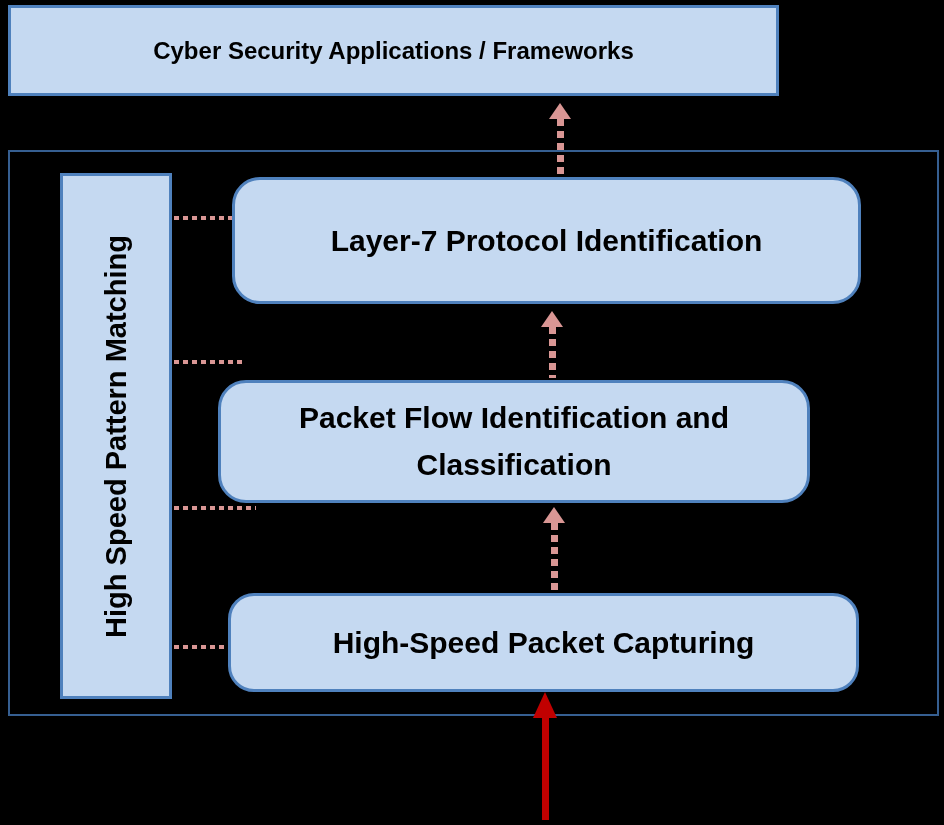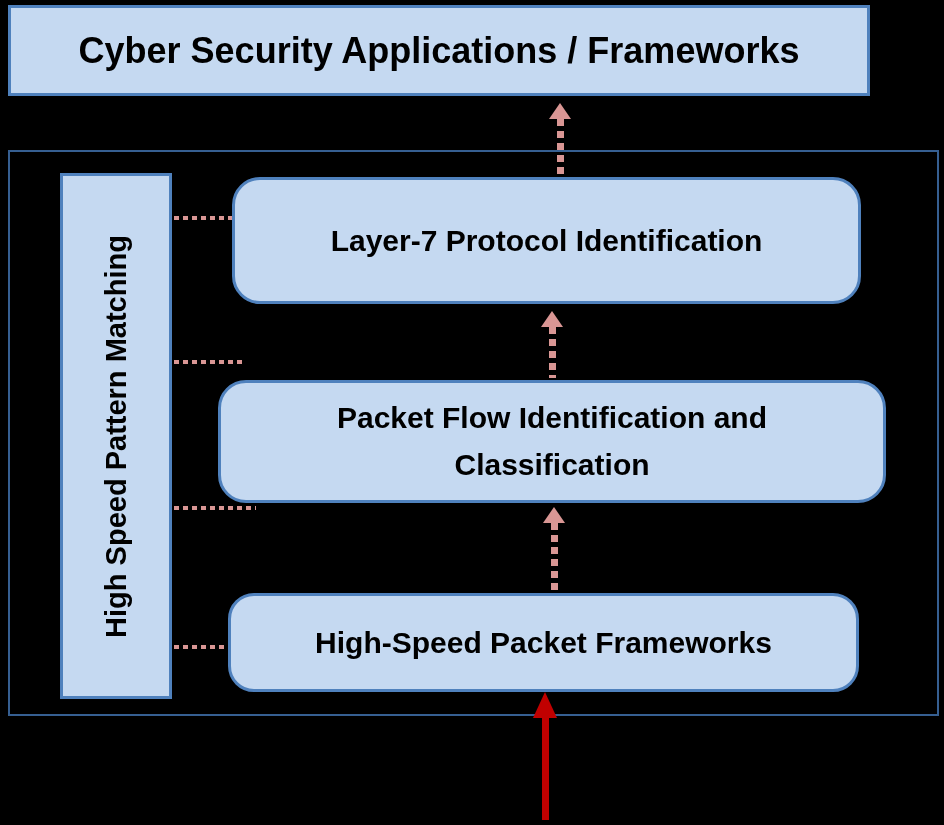--- a/index.html
+++ b/index.html
@@ -21,23 +21,23 @@
     color: var(--text, #000000);
     font-weight: bold;
     display: flex;
     align-items: center;
     justify-content: center;
     text-align: center;
     box-sizing: border-box;
   }
   .top-banner {
     left: 8px; top: 5px;
-    width: 862px; height: 91px;
+    width: 771px; height: 91px;
     border: 3px solid var(--box-border, #4f81bd);
-    font-size: 36px;
+    font-size: 24px;
   }
   .outer-frame {
     position: absolute;
     left: 8px; top: 150px;
     width: 931px; height: 566px;
     border: 2px solid var(--container-border, #365f91);
     box-sizing: border-box;
     background: transparent;
   }
   .sidebar-box {
@@ -49,21 +49,21 @@
   .sidebar-box .rotated {
     transform: rotate(-90deg);
     white-space: nowrap;
   }
   .rounded {
     border: 3px solid var(--box-border, #4f81bd);
     border-radius: 28px;
     font-size: 30px;
   }
   .layer7-box   { left: 232px; top: 177px; width: 629px; height: 127px; }
-  .flow-box     { left: 218px; top: 380px; width: 668px; height: 123px; line-height: 1.55; }
+  .flow-box     { left: 218px; top: 380px; width: 592px; height: 123px; line-height: 1.55; }
   .flow-box span { display: inline-block; max-width: 560px; }
   .capture-box  { left: 228px; top: 593px; width: 631px; height: 99px; border-radius: 26px; }
 
   
   .h-conn {
     position: absolute;
     height: 4px;
     background-image: repeating-linear-gradient(
       to right,
       var(--dotted-connector, #d99694) 0 5px,
@@ -158,21 +158,21 @@
   <div class="box rounded flow-box">
     <span>Packet Flow Identification and Classification</span>
   </div>
 
   <div class="v-arrow v-arrow-3">
     <div class="head"></div>
     <div class="shaft"></div>
   </div>
 
   <div class="box rounded capture-box">
-    <span>High-Speed Packet Frameworks</span>
+    <span>High-Speed Packet Capturing</span>
   </div>
 
   <div class="red-arrow">
     <div class="head"></div>
     <div class="shaft"></div>
   </div>
 
 </div>
 
 </body></html>

